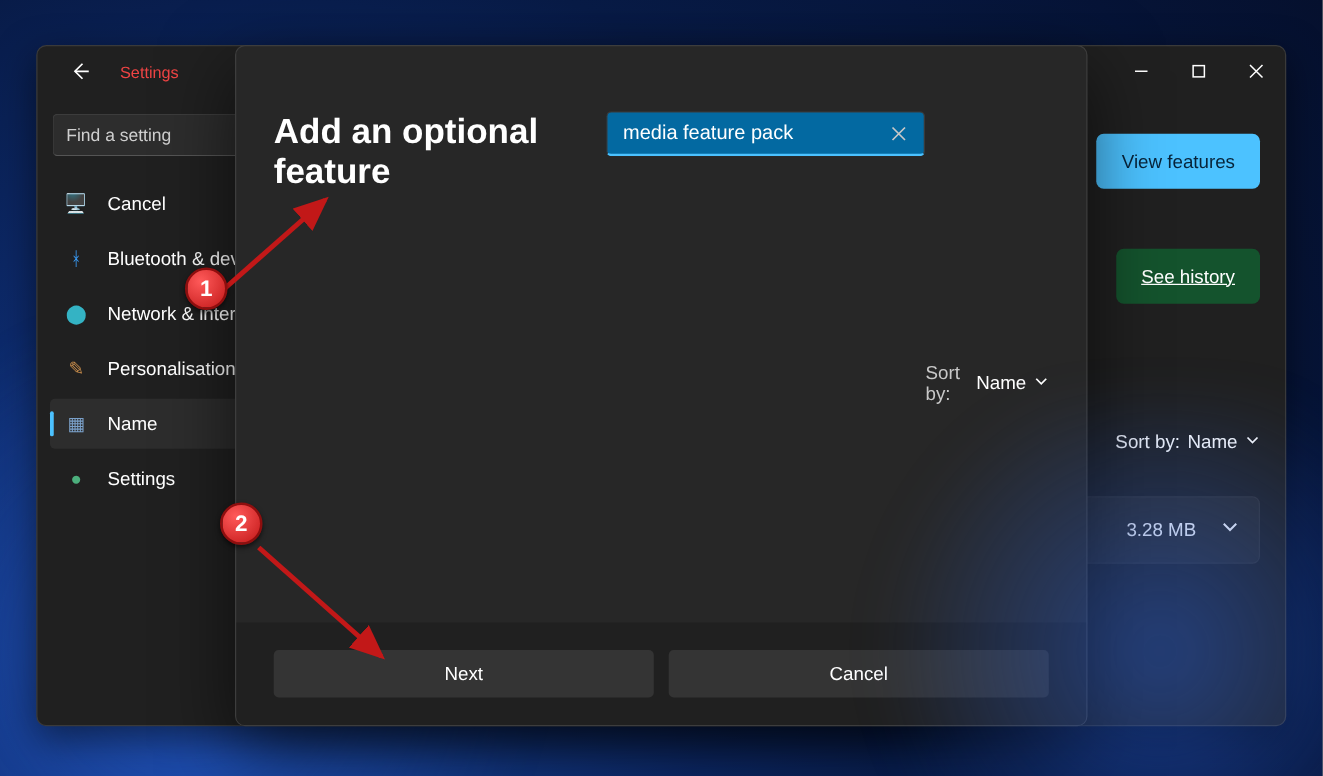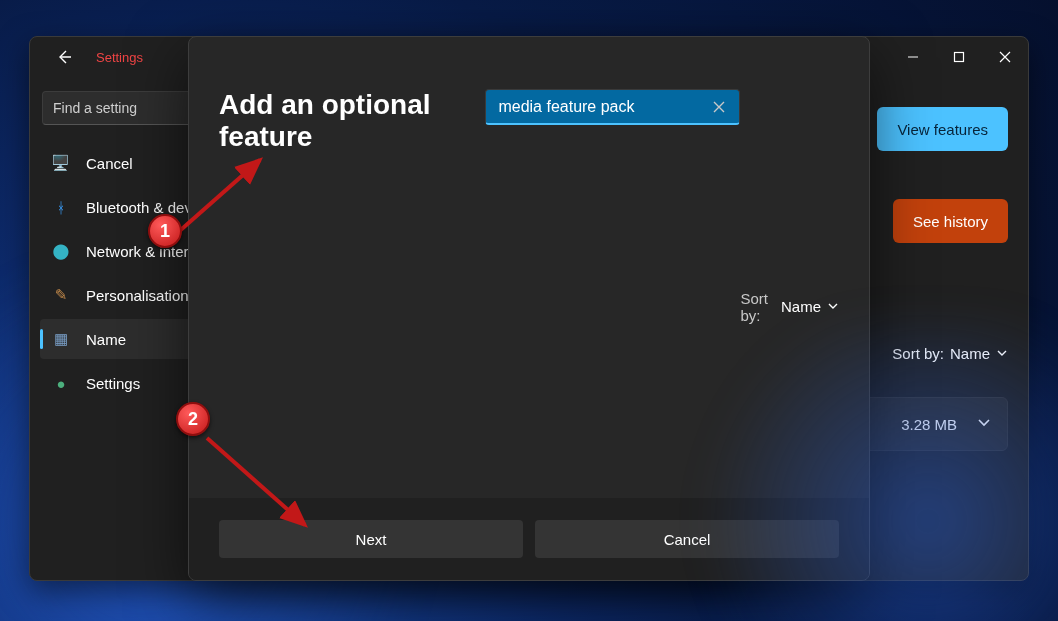--- a/index.html
+++ b/index.html
@@ -51,21 +51,21 @@
     background: #4cc2ff; border-radius: 2px;
   }
   .nav-icon { width: 18px; height: 18px; display: flex; align-items: center; justify-content: center; font-size: 15px; }
 
   .content { flex: 1; position: relative; padding: 20px 28px; }
   .pill-btn {
     position: absolute; right: 20px; height: 44px; padding: 0 20px;
     border-radius: 6px; display: flex; align-items: center; font-size: 15px;
   }
   .pill-primary { background: #4cc2ff; color: #07243a; top: 30px; }
-  .pill-secondary { background: #c2410c; color: #fff; top: 122px; }
+  .pill-secondary { background: #14532d; color: #fff; top: 122px; text-decoration: underline; }
   .sortby-right {
     position: absolute; right: 20px; top: 268px; font-size: 15px; color: #fff;
     display: flex; align-items: center; gap: 6px;
   }
   .feature-row {
     position: absolute; right: 20px; top: 320px; width: 160px; height: 54px;
     background: #2b2b2b; border: 1px solid #353535; border-radius: 6px;
     display: flex; align-items: center; justify-content: flex-end; gap: 20px;
     padding: 0 16px; font-size: 15px; color: #fff;
   }

